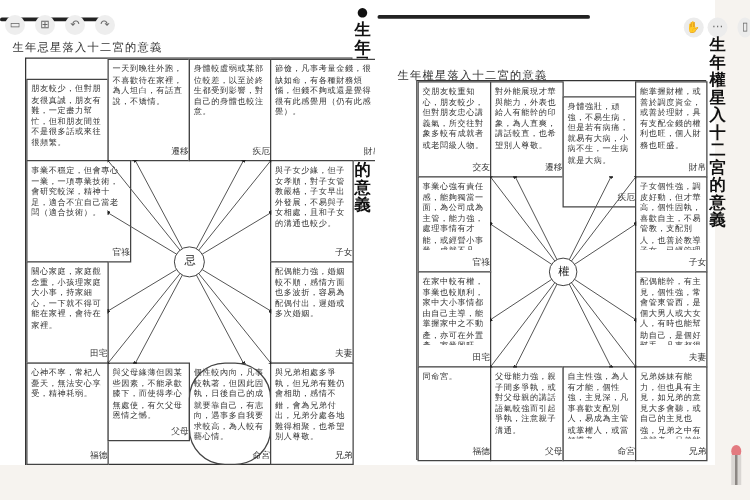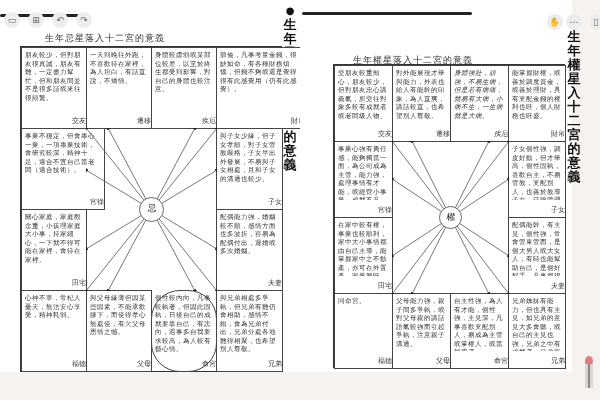--- a/index.html
+++ b/index.html
@@ -10,21 +10,21 @@
   .page-left { left: 0; top: 0; width: 300px; height: 372px; }
   .page-right { left: 300px; top: 0; width: 300px; height: 372px; background: #fff; }
   .right-bg { position: absolute; left: 572px; top: 0; width: 28px; height: 400px; background: #f6f3ef; }
   .bottom-strip { position: absolute; left: 0; top: 372px; width: 600px; height: 28px; background: #f6f3ef; }
 
   .topline { position: absolute; height: 3px; background: #222; border-radius: 2px; }
 
   .toolbar { position: absolute; left: 4px; top: 12px; display: flex; gap: 8px; }
   .tb-btn { width: 16px; height: 16px; border-radius: 50%; background: #eee; display: flex; align-items: center; justify-content: center; font-size: 9px; color: #666; font-family: "DejaVu Sans", sans-serif; }
 
-  .chart-title { position: absolute; font-size: 9px; letter-spacing: 1px; color: #333; white-space: nowrap; margin-left: 35px; }
+  .chart-title { position: absolute; font-size: 9px; letter-spacing: 1px; color: #333; white-space: nowrap; }
 
   .vtitle { position: absolute; width: 14px; font-family: "DejaVu Sans", sans-serif; font-weight: bold; font-size: 13px; line-height: 14px; color: #111; text-align: center; word-break: break-all; }
   .vtitle .dot { display: block; font-size: 10px; }
 
   .grid { position: absolute; border: 1px solid #333; }
   .cell { position: absolute; border: 1px solid #444; background: #fff; }
   .cell-text { position: absolute; left: 3px; right: 3px; top: 3px; font-size: 6.5px; line-height: 8.5px; color: #333; writing-mode: vertical-rl; height: calc(100% - 20px); overflow: hidden; letter-spacing: 0.5px; }
   .cell-text.horiz { writing-mode: horizontal-tb; }
   .cell-label { position: absolute; left: 0; right: 0; bottom: 2px; text-align: right; font-size: 7px; color: #333; }
 
@@ -56,21 +56,21 @@
 </div>
 
 <div class="chart-title" style="left:10px;top:32px;">生年忌星落入十二宮的意義</div>
 
 <div class="vtitle" style="left:283px;top:4px;">
   <span class="dot">●</span><span>生年忌星入十二宮的意義</span>
 </div>
 
 <div class="grid" style="left:20px;top:46px;width:262px;height:326px;">
 
-  <div class="cell" style="left:0;top:0;width:66px;height:82px;">
+  <div class="cell" style="left:0;top:16px;width:66px;height:82px;">
     <div class="cell-text horiz">朋友較少，但對朋友很真誠，朋友有難，一定盡力幫忙，但和朋友間並不是很多話或來往很頻繁。</div>
     <div class="cell-label">交友</div>
   </div>
   <div class="cell" style="left:65px;top:0;width:66px;height:82px;">
     <div class="cell-text horiz">一天到晚往外跑，不喜歡待在家裡，為人坦白，有話直說，不矯情。</div>
     <div class="cell-label">遷移</div>
   </div>
   <div class="cell" style="left:130px;top:0;width:66px;height:82px;">
     <div class="cell-text horiz">身體較虛弱或某部位較差，以至於終生都受到影響，對自己的身體也較注意。</div>
     <div class="cell-label">疾厄</div>
@@ -95,21 +95,21 @@
   </div>
   <div class="cell" style="left:195px;top:162px;width:67px;height:82px;">
     <div class="cell-text horiz">配偶能力強，婚姻較不順，感情方面也多波折，容易為配偶付出，遲婚或多次婚姻。</div>
     <div class="cell-label">夫妻</div>
   </div>
 
   <div class="cell" style="left:0;top:243px;width:66px;height:82px;">
     <div class="cell-text horiz">心神不寧，常杞人憂天，無法安心享受，精神耗弱。</div>
     <div class="cell-label">福德</div>
   </div>
-  <div class="cell" style="left:65px;top:243px;width:66px;height:82px;">
+  <div class="cell" style="left:65px;top:243px;width:66px;height:63px;">
     <div class="cell-text horiz">與父母緣薄但因某些因素，不能承歡膝下，而使得孝心無處使，有欠父母恩情之憾。</div>
     <div class="cell-label">父母</div>
   </div>
   <div class="cell" style="left:130px;top:243px;width:66px;height:82px;border-radius:29px;">
     <div class="cell-text horiz">個性較內向，凡事較執著，但因此固執，日後自己的成就要靠自己，有志向，遇事多自我要求較高，為人較有藝心情。</div>
     <div class="cell-label">命宮</div>
   </div>
   <div class="cell" style="left:195px;top:243px;width:67px;height:82px;">
     <div class="cell-text horiz">與兄弟相處多爭執，但兄弟有難仍會相助，感情不錯，會為兄弟付出，兄弟分處各地難得相聚，也希望別人尊敬。</div>
     <div class="cell-label">兄弟</div>
@@ -164,21 +164,21 @@
 
 <div class="grid" style="left:333px;top:64px;width:232px;height:304px;">
   <div class="cell" style="left:0;top:0;width:59px;height:77px;">
     <div class="cell-text horiz">交朋友較重知心，朋友較少，但對朋友忠心講義氣，所交往對象多較有成就者或老闆級人物。</div>
     <div class="cell-label">交友</div>
   </div>
   <div class="cell" style="left:58px;top:0;width:59px;height:77px;">
     <div class="cell-text horiz">對外能展現才華與能力，外表也給人有能幹的印象，為人直爽，講話較直，也希望別人尊敬。</div>
     <div class="cell-label">遷移</div>
   </div>
-  <div class="cell" style="left:116px;top:0;width:59px;height:77px;font-style:italic;">
+  <div class="cell" style="left:116px;top:12px;width:59px;height:89px;">
     <div class="cell-text horiz">身體強壯，頑強，不易生病，但是若有病痛，就易有大病，小病不生，一生病就是大病。</div>
     <div class="cell-label">疾厄</div>
   </div>
   <div class="cell" style="left:174px;top:0;width:58px;height:77px;">
     <div class="cell-text horiz">能掌握財權，或善於調度資金，或善於理財，具有支配金錢的權利也旺，個人財務也旺盛。</div>
     <div class="cell-label">財帛</div>
   </div>
   <div class="cell" style="left:0;top:76px;width:59px;height:77px;">
     <div class="cell-text horiz">事業心強有責任感，能夠獨當一面，為公司成為主管，能力強，處理事情有才能，或經營小事業，成就不凡。</div>
     <div class="cell-label">官祿</div>

